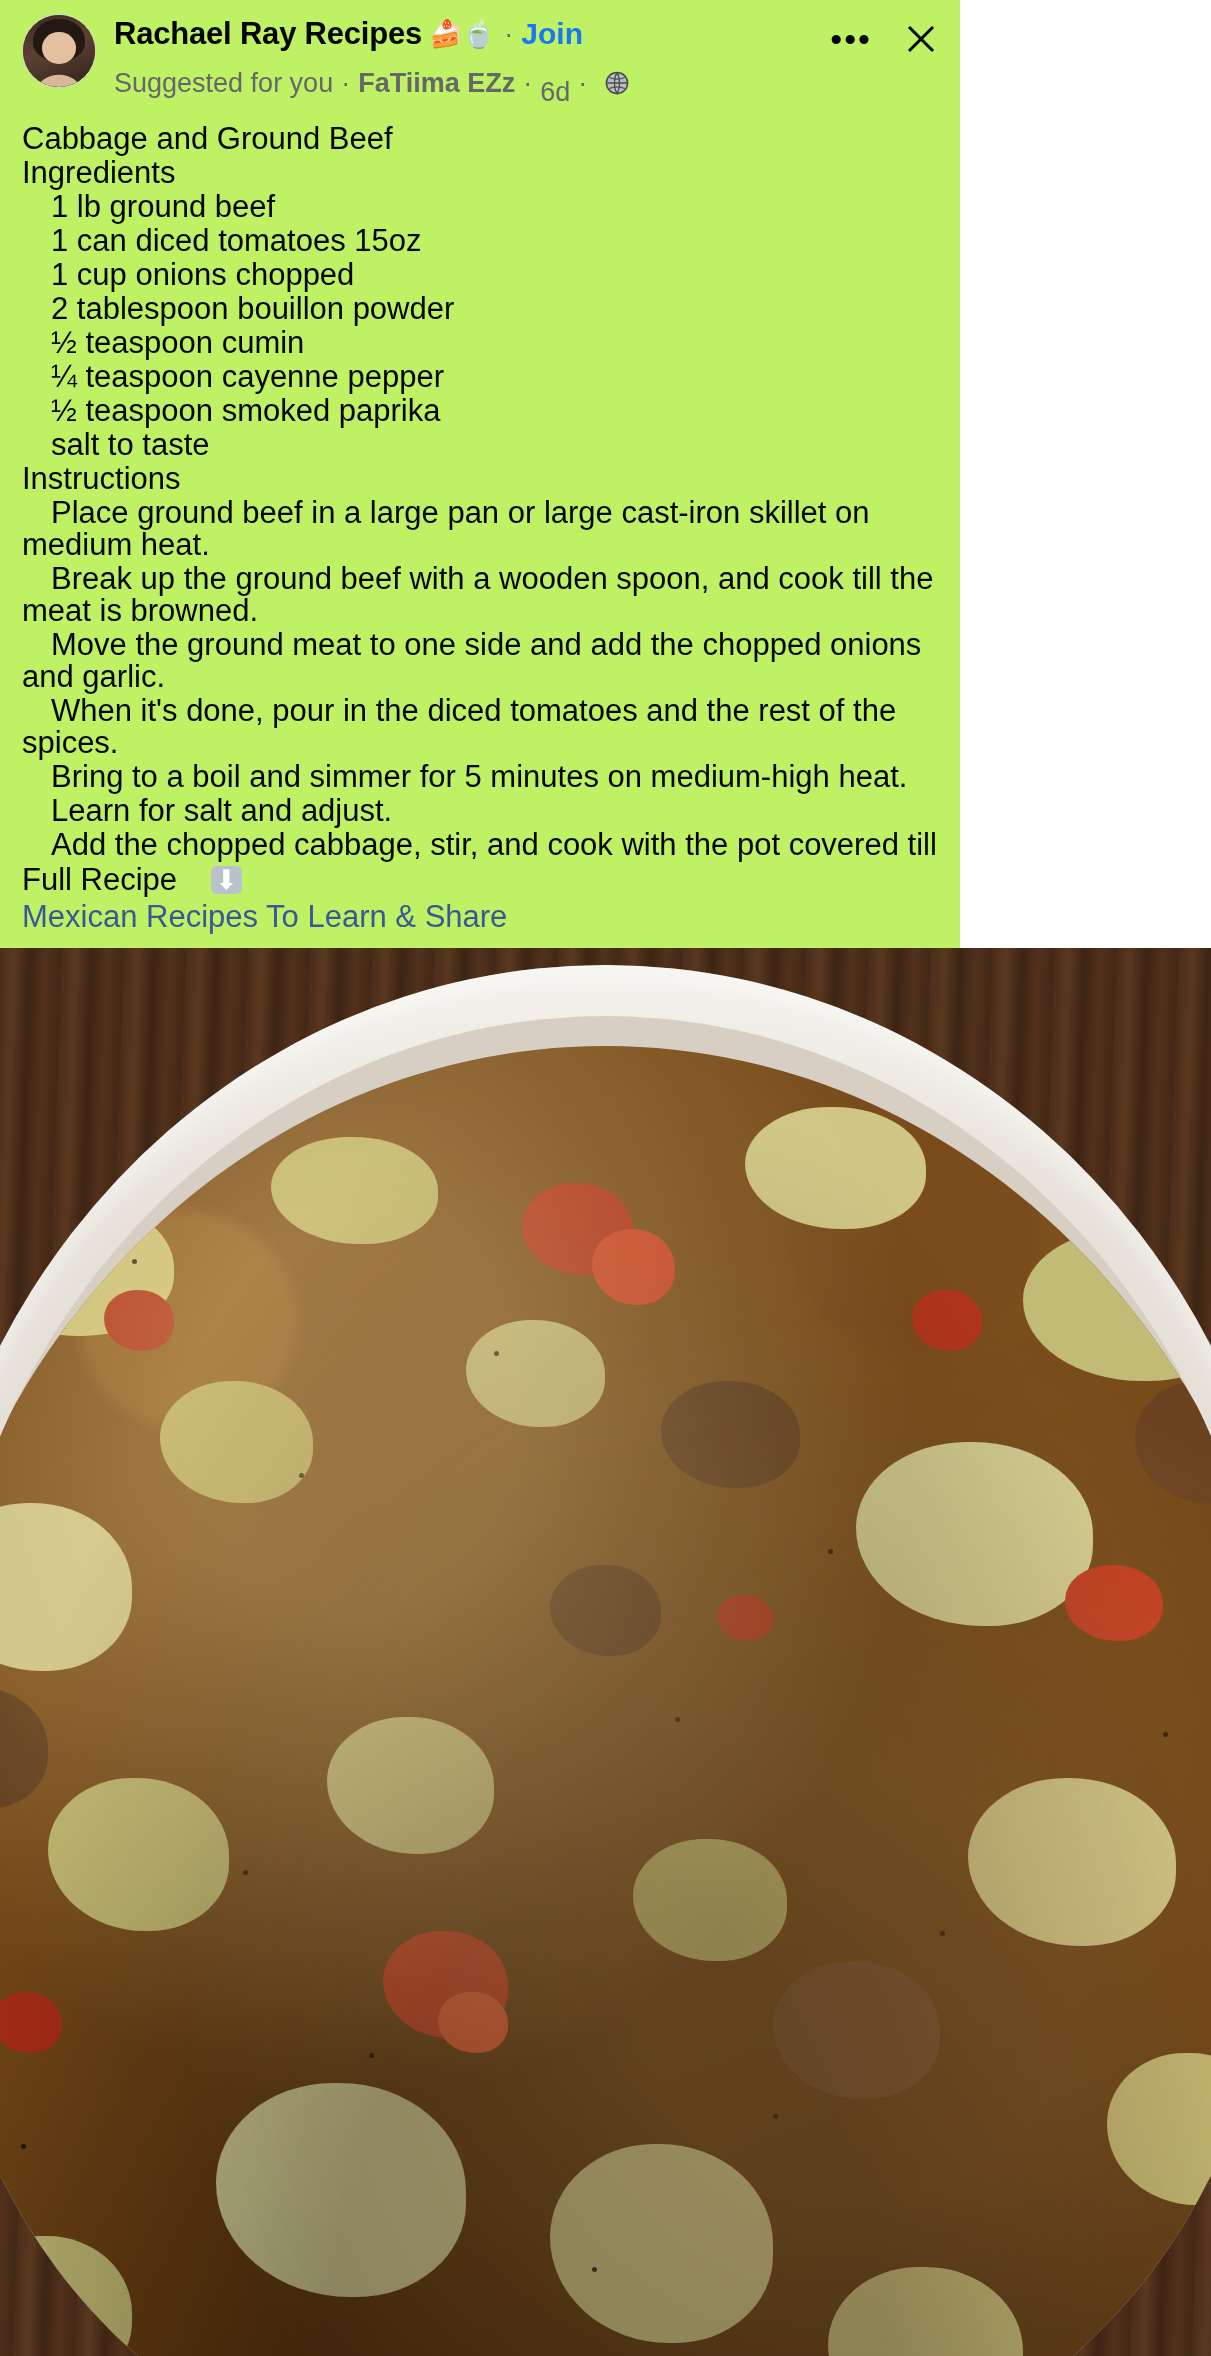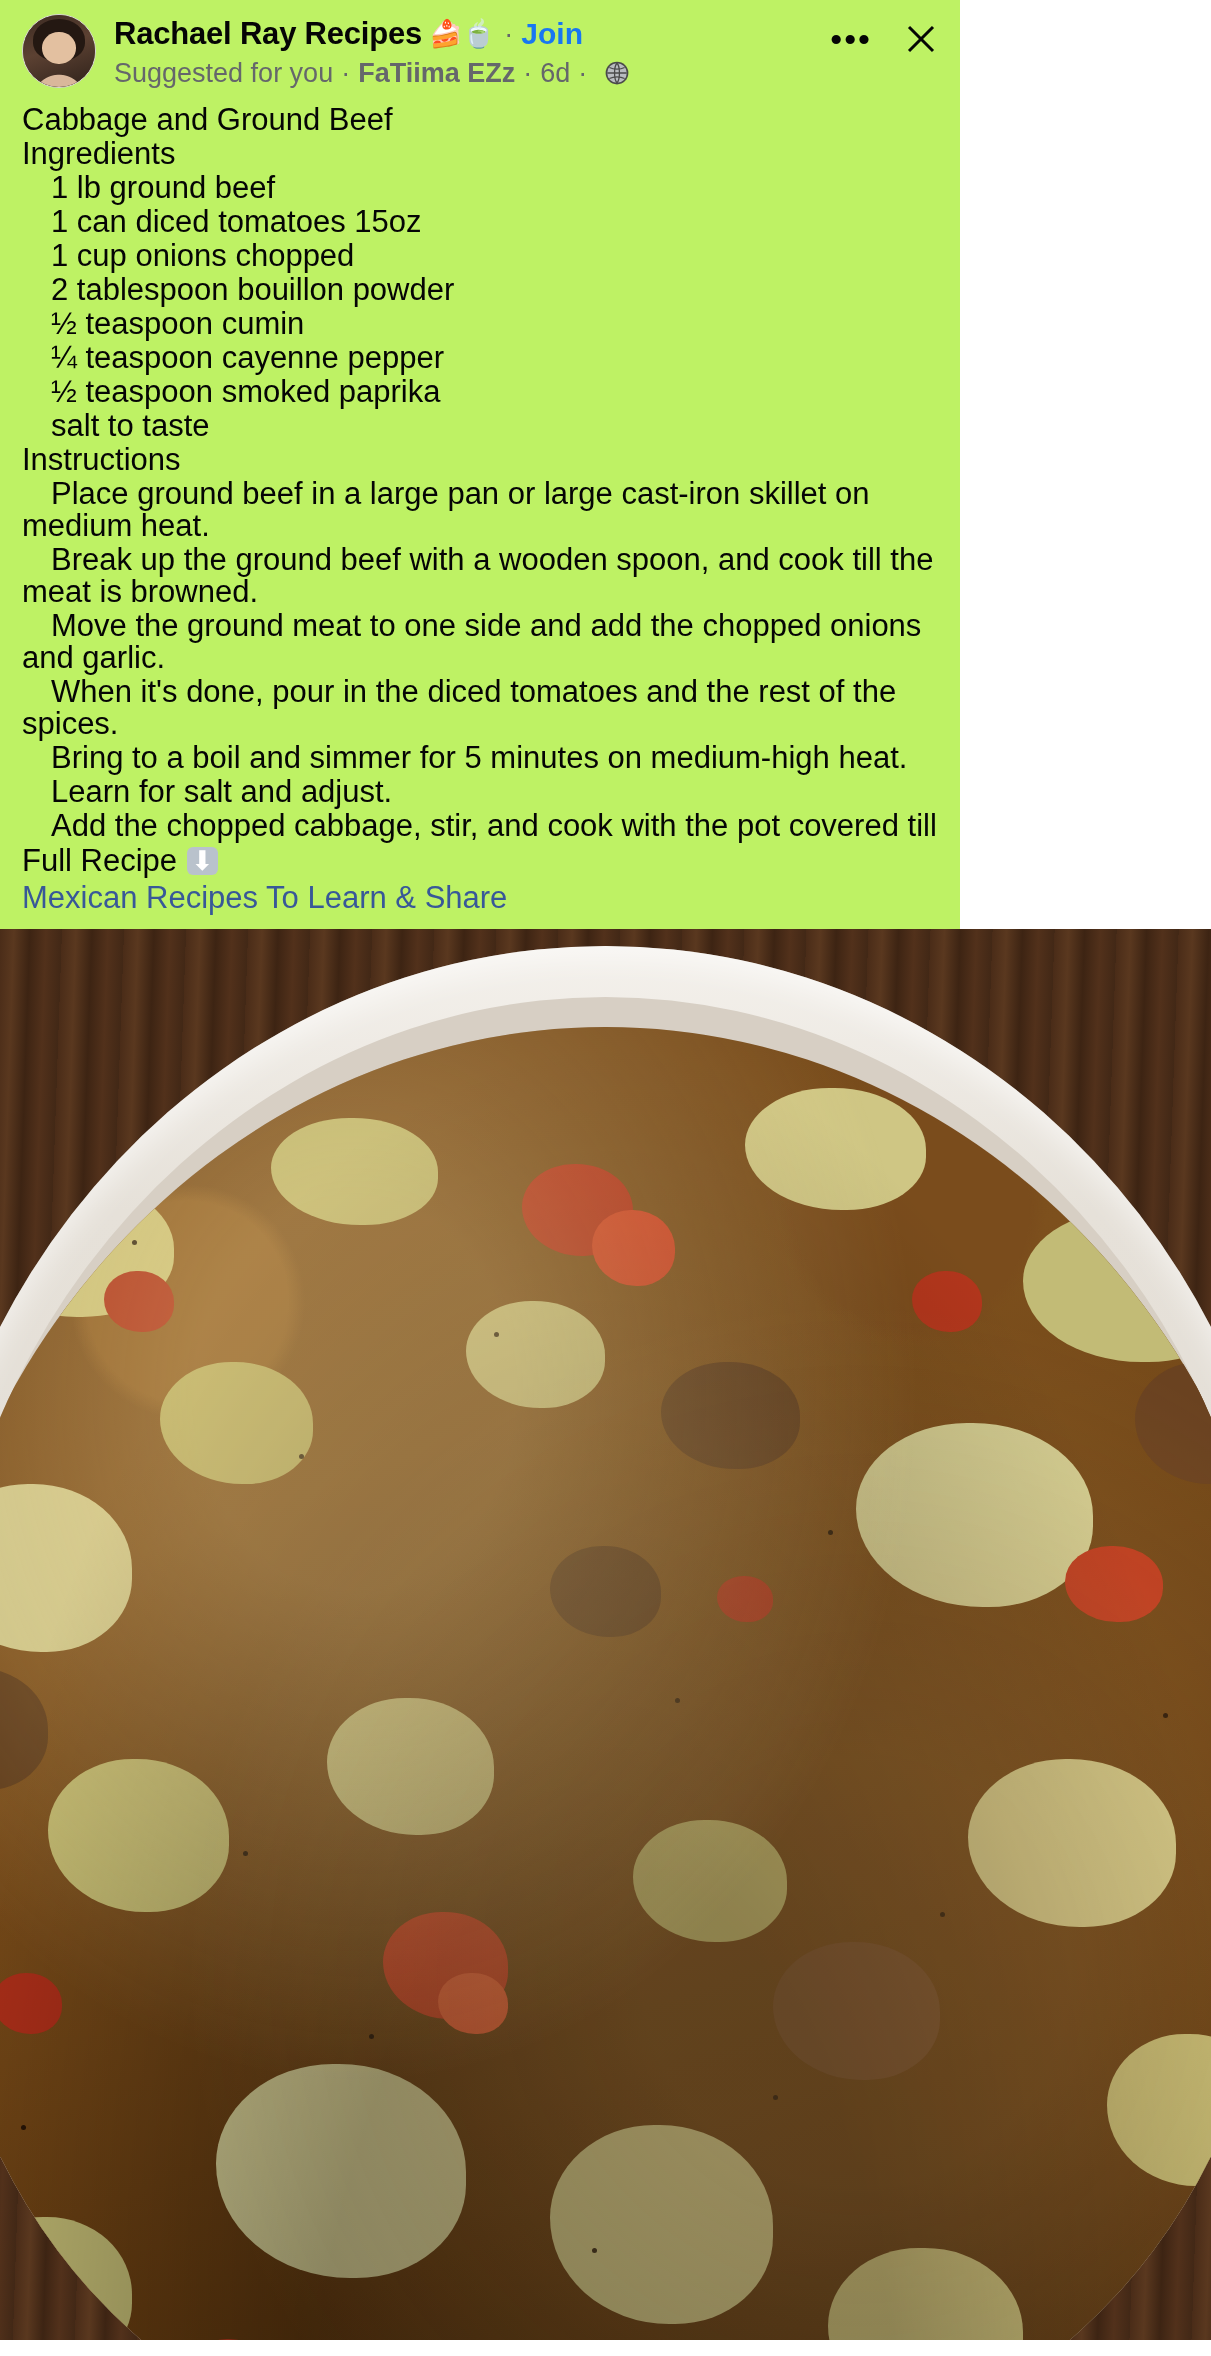--- a/index.html
+++ b/index.html
@@ -107,20 +107,21 @@
   }
   .suggested {
     color: #65676b;
   }
   .sharer {
     color: #65676b;
     font-weight: bold;
   }
   .time {
     color: #65676b;
+    margin-top: 19px;
   }
   .globe-icon {
     margin-left: 9px;
     display: inline-flex;
     align-items: center;
   }
   .header-actions {
     display: flex;
     align-items: center;
     gap: 30px;
@@ -174,20 +175,21 @@
   }
   .post-body .ln.indent {
     text-indent: 29px;
   }
   .full-recipe-line {
     display: flex;
     align-items: center;
     font-size: 31px;
     line-height: 34px;
     margin-bottom: 2px;
+    gap: 24px;
   }
   .arrow-emoji {
     margin-left: 10px;
     font-size: 27px;
     background: #b9c2cc;
     color: #ffffff;
     border-radius: 6px;
     padding: 0 4px;
     line-height: 28px;
     display: inline-block;

